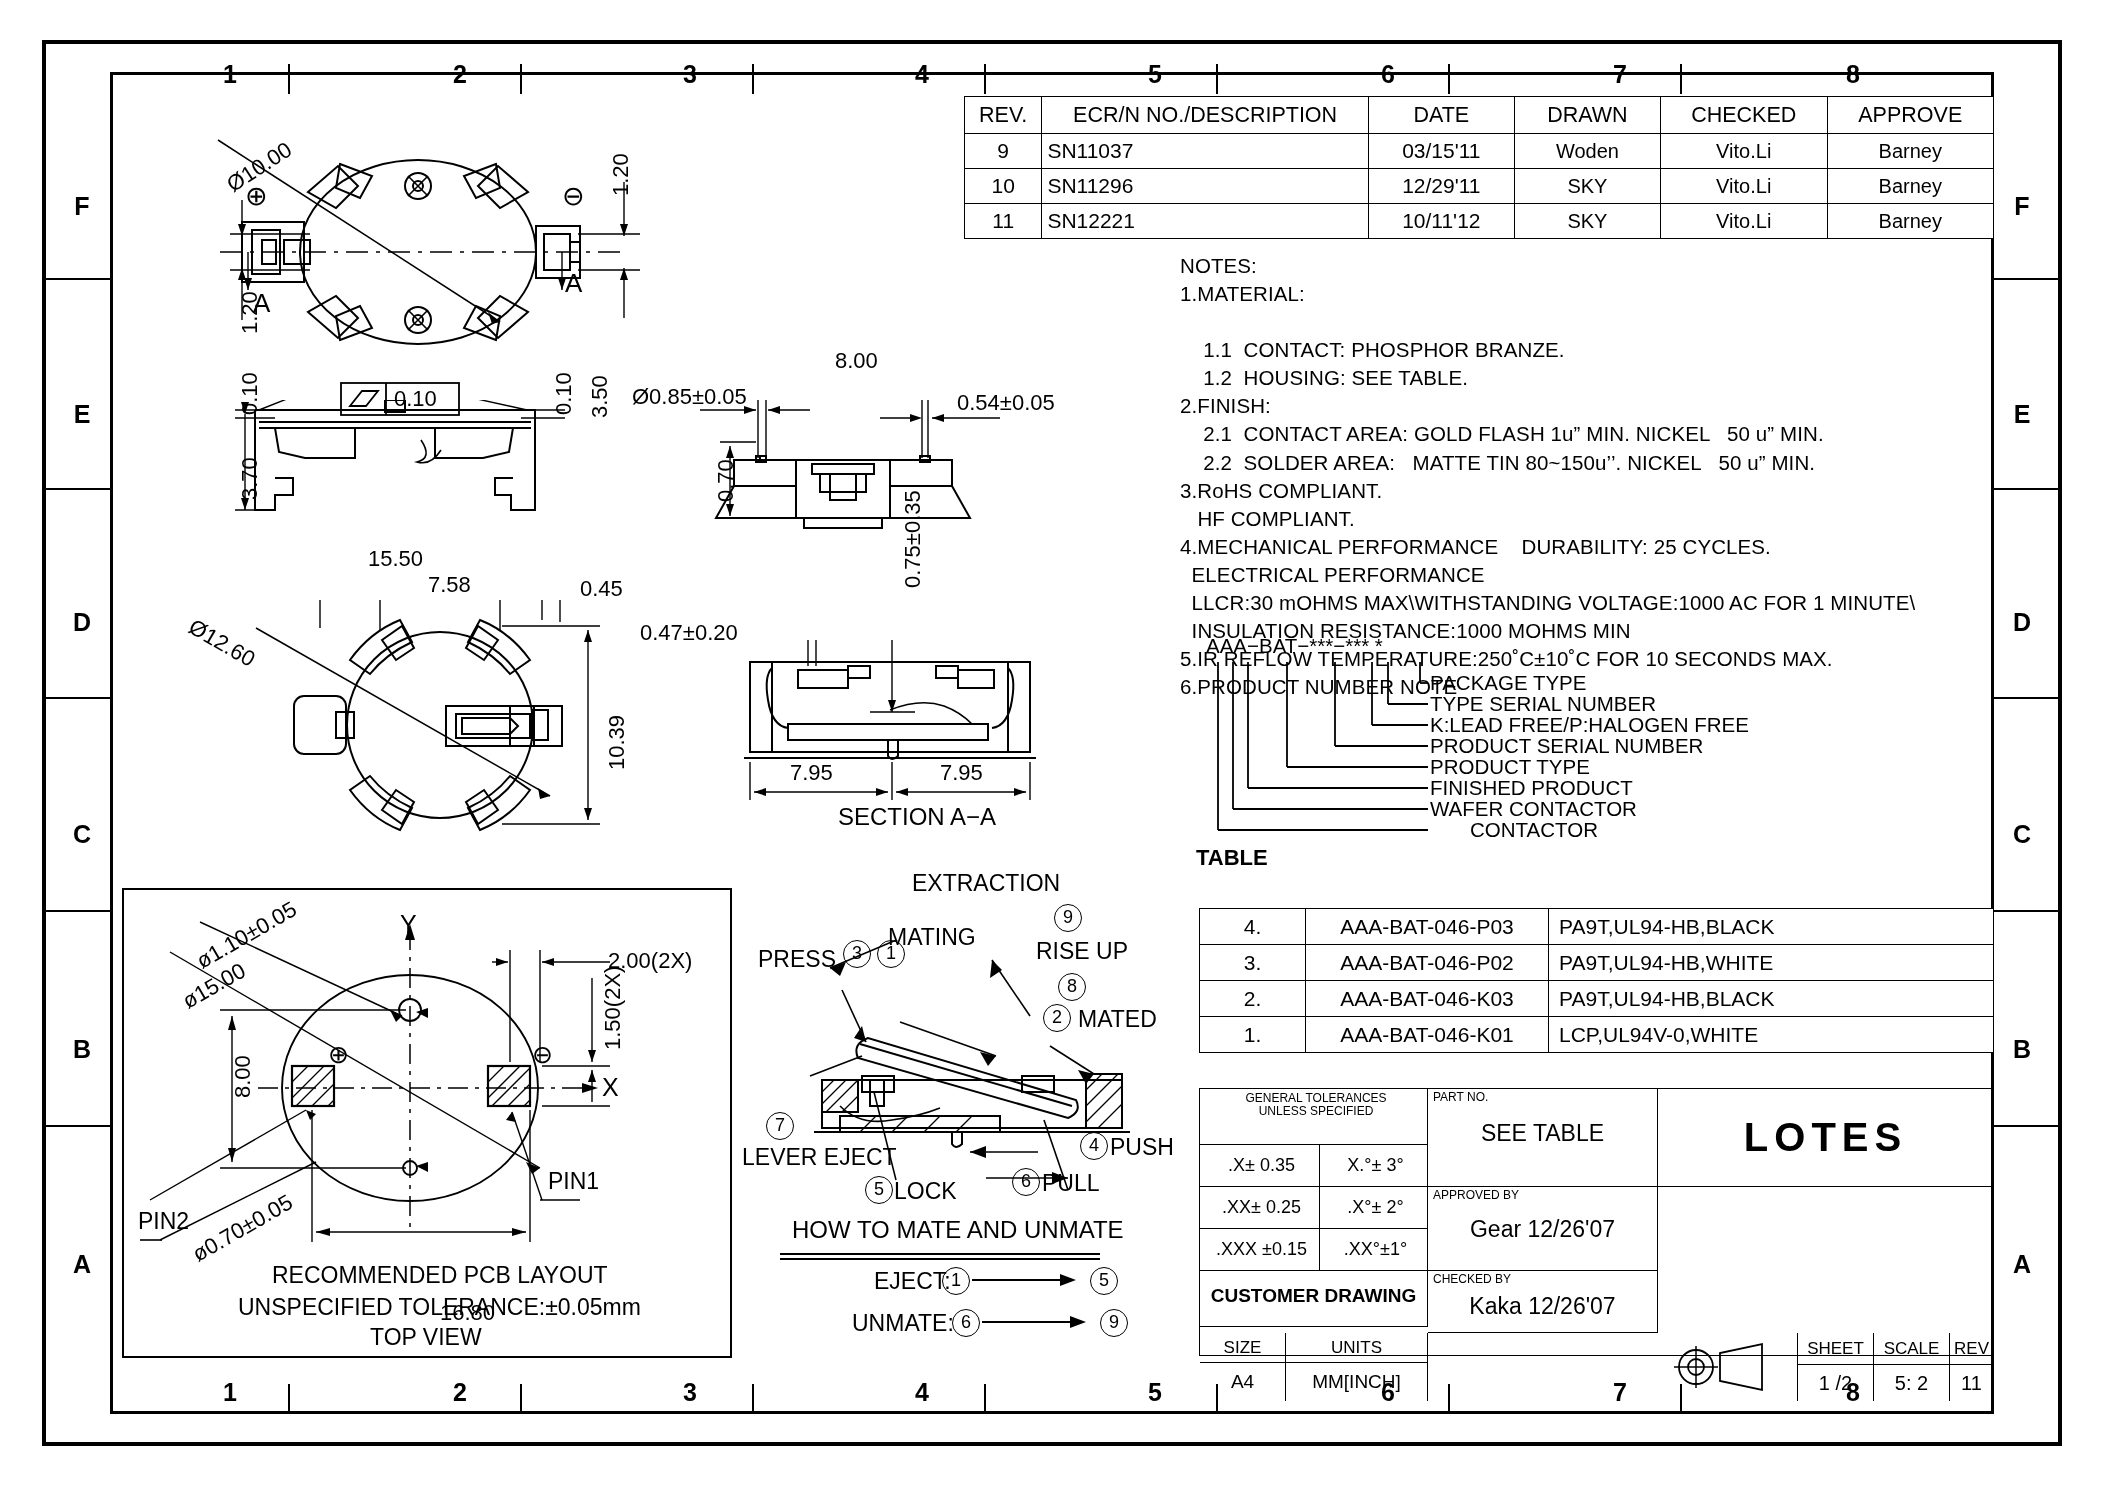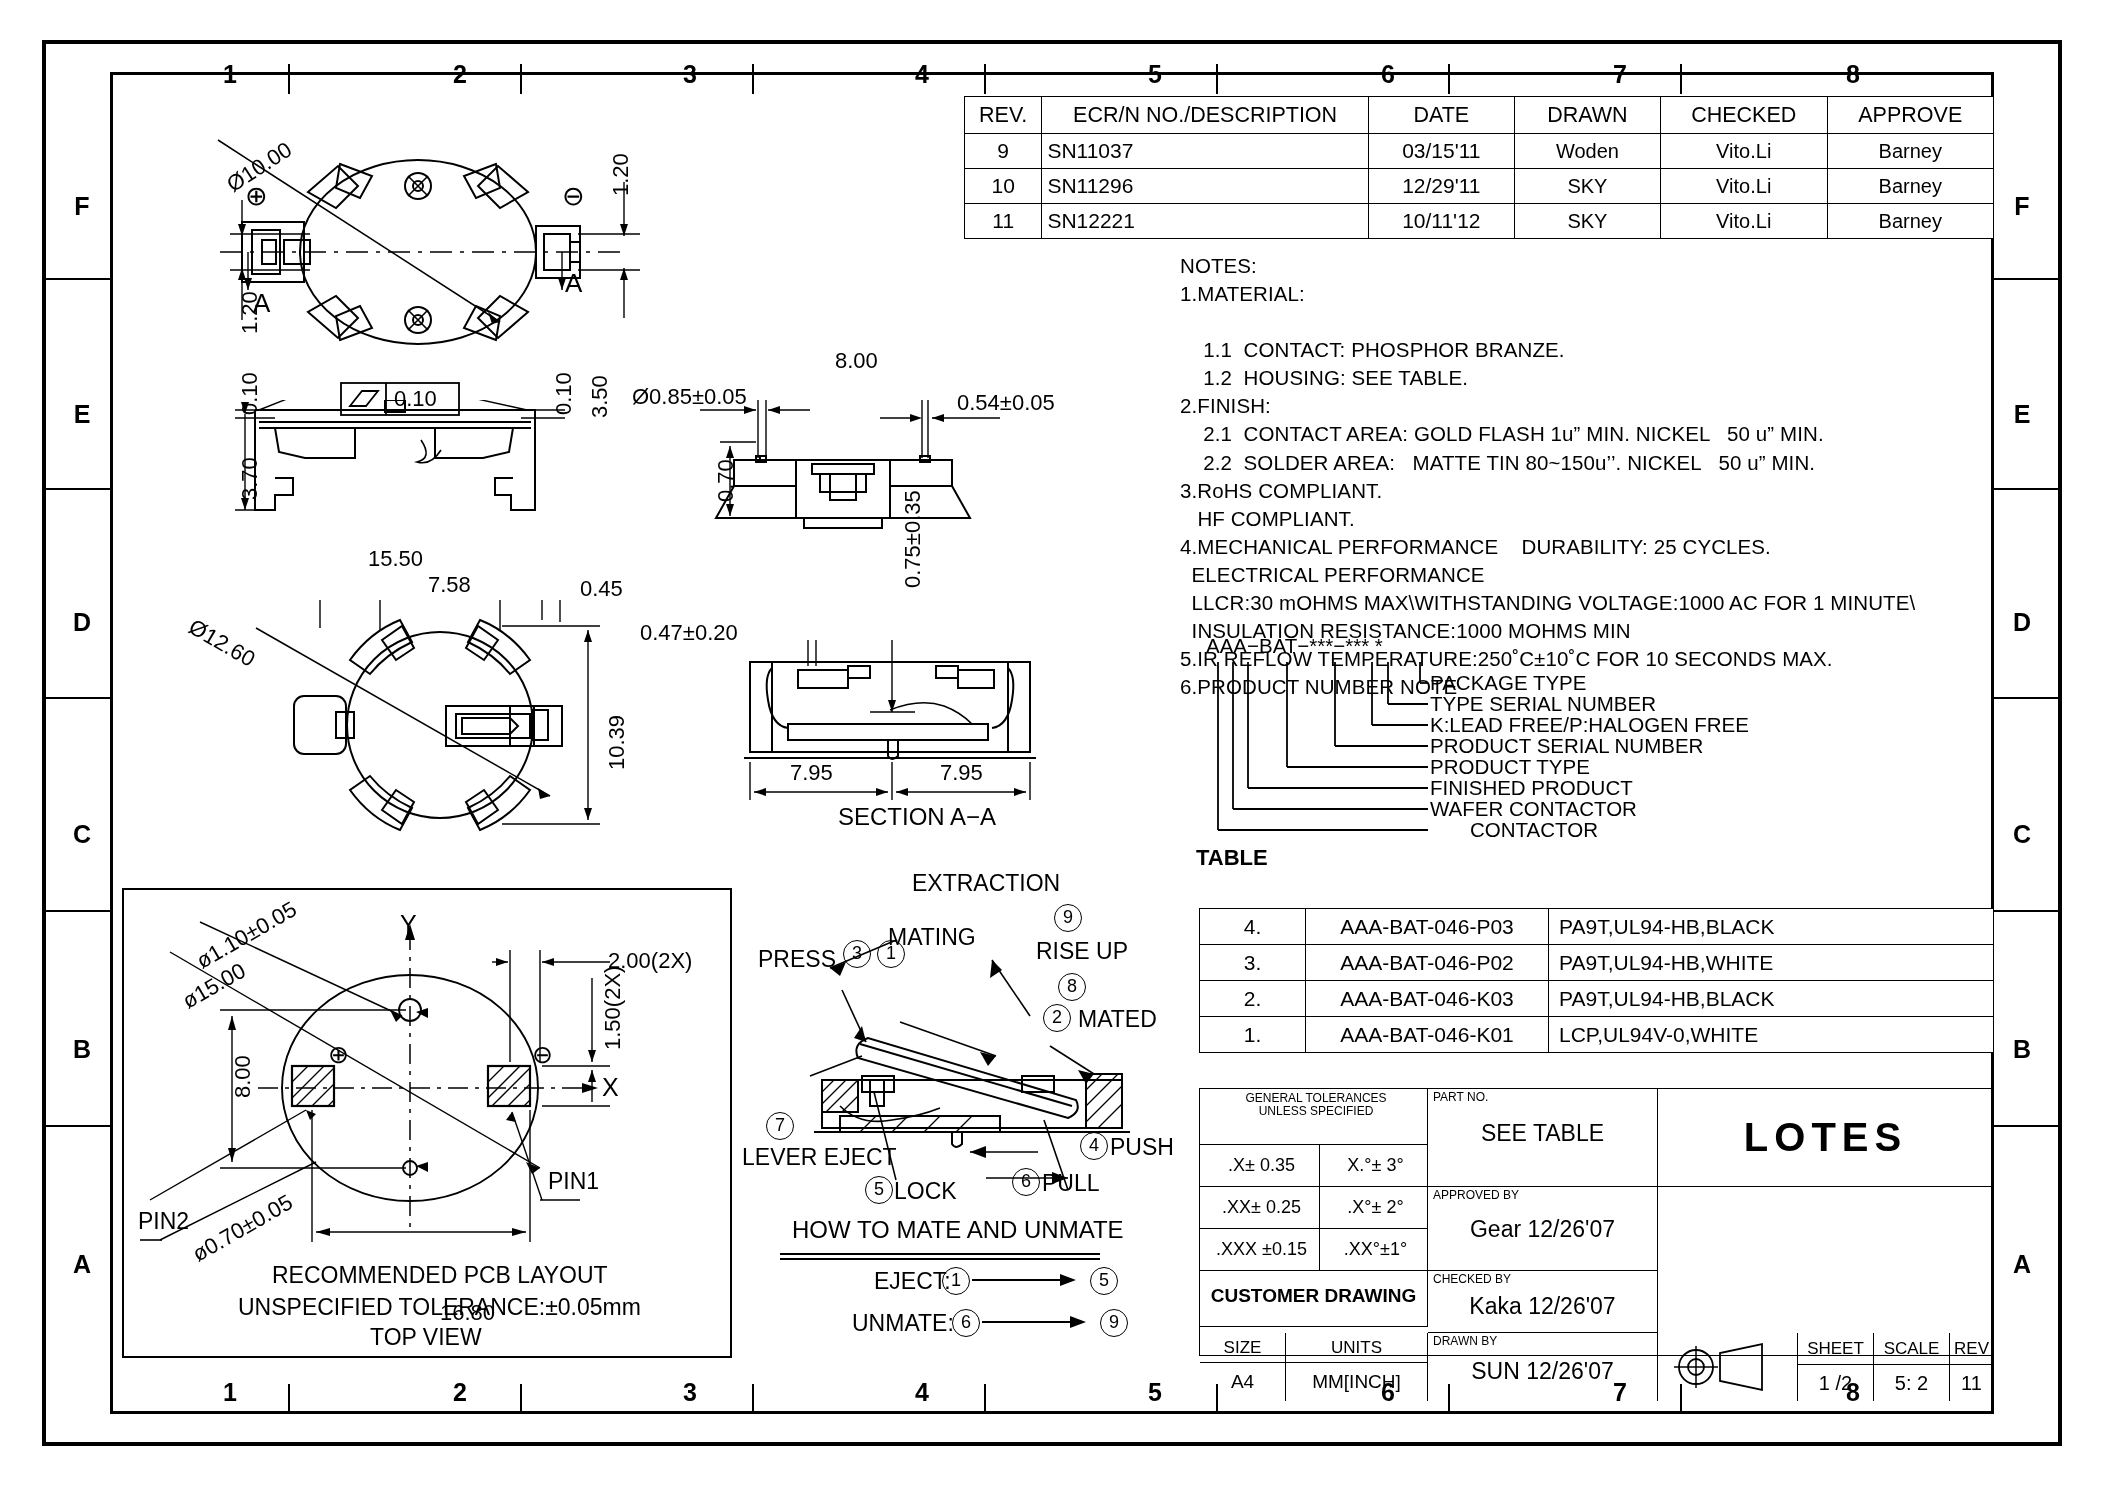--- a/index.html
+++ b/index.html
@@ -271,24 +271,20 @@
       <div class="tbVal" style="margin-top:12px;">SEE TABLE</div>
     </div>
     <div class="tbCell" style="left:228px;top:98px;width:230px;height:84px;">
       <div class="tbLbl">APPROVED BY</div>
       <div class="tbVal" style="margin-top:10px;">Gear  12/26'07</div>
     </div>
     <div class="tbCell" style="left:228px;top:182px;width:230px;height:62px;">
       <div class="tbLbl">CHECKED BY</div>
       <div class="tbVal" style="margin-top:3px;">Kaka  12/26'07</div>
     </div>
-    <div class="tbCell tbNoB" style="left:228px;top:244px;width:230px;height:68px;">
-      <div class="tbLbl">DRAWN BY</div>
-      <div class="tbVal" style="margin-top:6px;">SUN  12/26'07</div>
-    </div>
 
     <div class="tbCell tbCtr tbNoR" style="left:458px;top:0;width:335px;height:98px;">
       <span style="font-size:40px;font-weight:bold;letter-spacing:6px;font-family:'Liberation Sans',sans-serif;">LOTES</span>
     </div>
 
     <div class="tbCell tbCtr tbNoB" style="left:458px;top:244px;width:140px;height:68px;">
       <svg width="116" height="52" viewBox="0 0 116 52">
         <circle cx="26" cy="26" r="17" class="ln" stroke-width="1.8"></circle>
         <circle cx="26" cy="26" r="8" class="ln" stroke-width="1.8"></circle>
         <line x1="4" y1="26" x2="48" y2="26" class="ln" stroke-width="1.5"></line>

